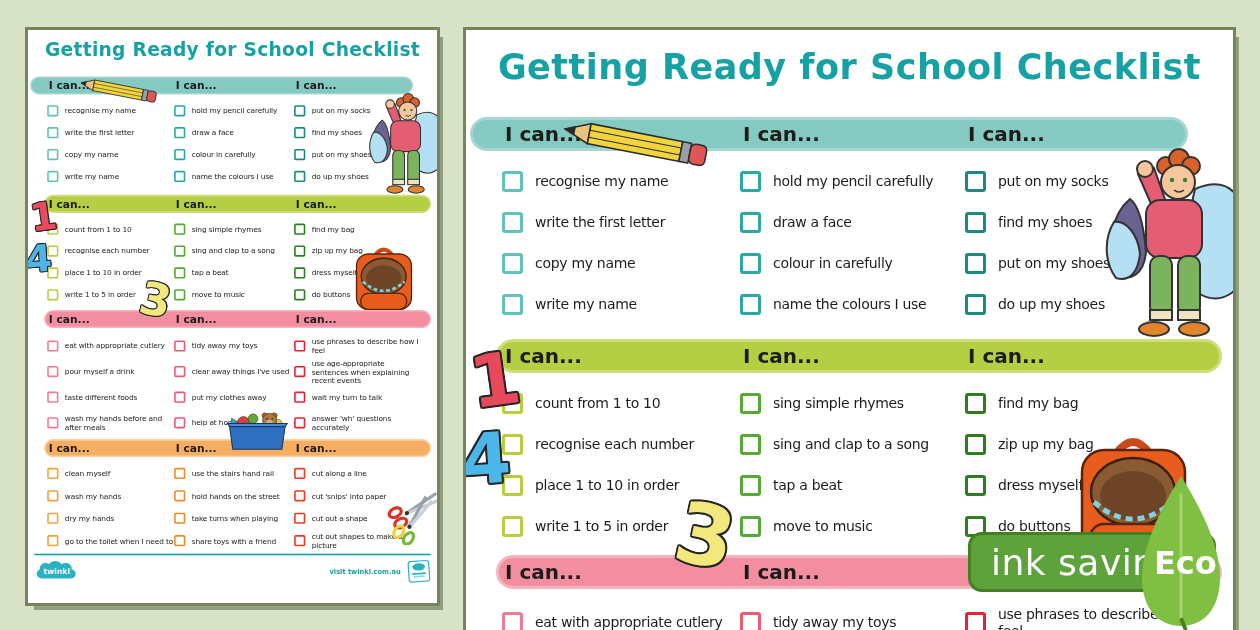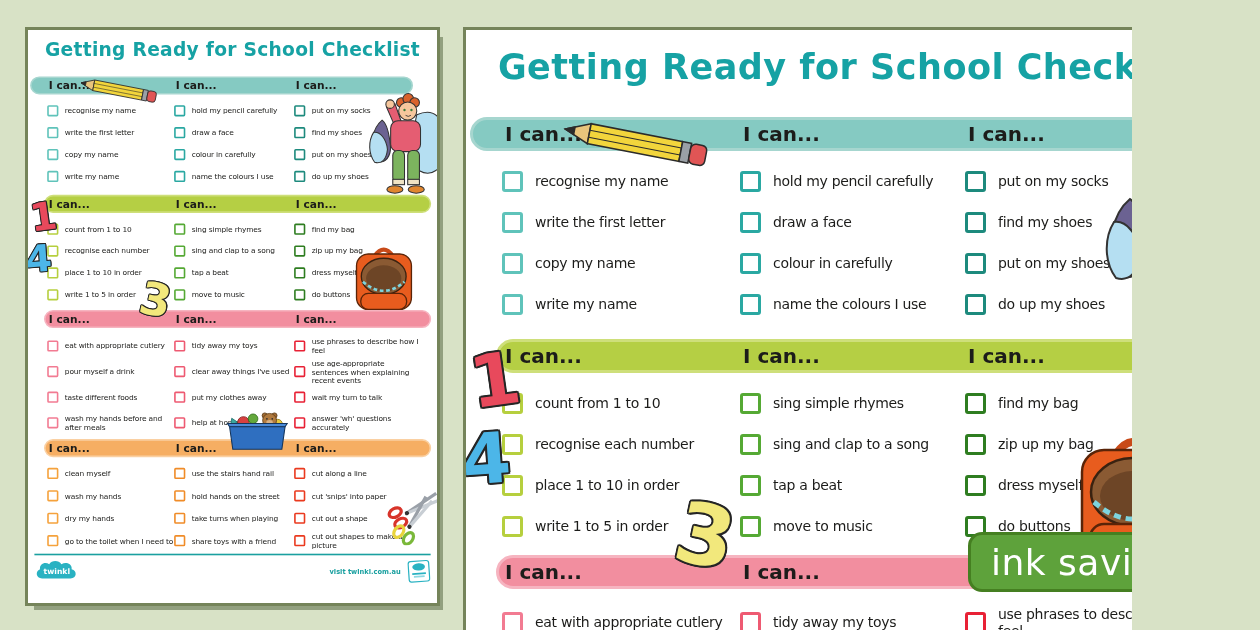--- a/index.html
+++ b/index.html
@@ -1,16 +1,16 @@
 <!DOCTYPE html>
 <html><head>
 <meta charset="utf-8">
 <style>
   html,body{margin:0;padding:0;background:#d8e2c6;}
-  .viewport{position:relative;width:1132px;height:630px;background:#d8e2c6;overflow:hidden;
+  .viewport{position:relative;width:1260px;height:630px;background:#d8e2c6;overflow:hidden;
             font-family:"DejaVu Sans",sans-serif;}
   .page{position:absolute;background:#fff;box-shadow:0 0 0 3px #75845a, 6px 7px 0 rgba(90,105,70,.55);}
   .thumb{left:28px;top:30px;width:409px;height:573px;overflow:hidden;}
   .preview{left:466px;top:30px;width:767px;height:600px;overflow:hidden;}
   .thumb > .sheet{transform:scale(0.5333);transform-origin:0 0;}
 
   .sheet{position:relative;width:767px;height:1075px;background:#fff;overflow:hidden;}
   .sheet-title{padding-top:18px;text-align:center;font-size:35px;line-height:1.1;font-weight:800;
                letter-spacing:.5px;color:#16a2a4;}
 

